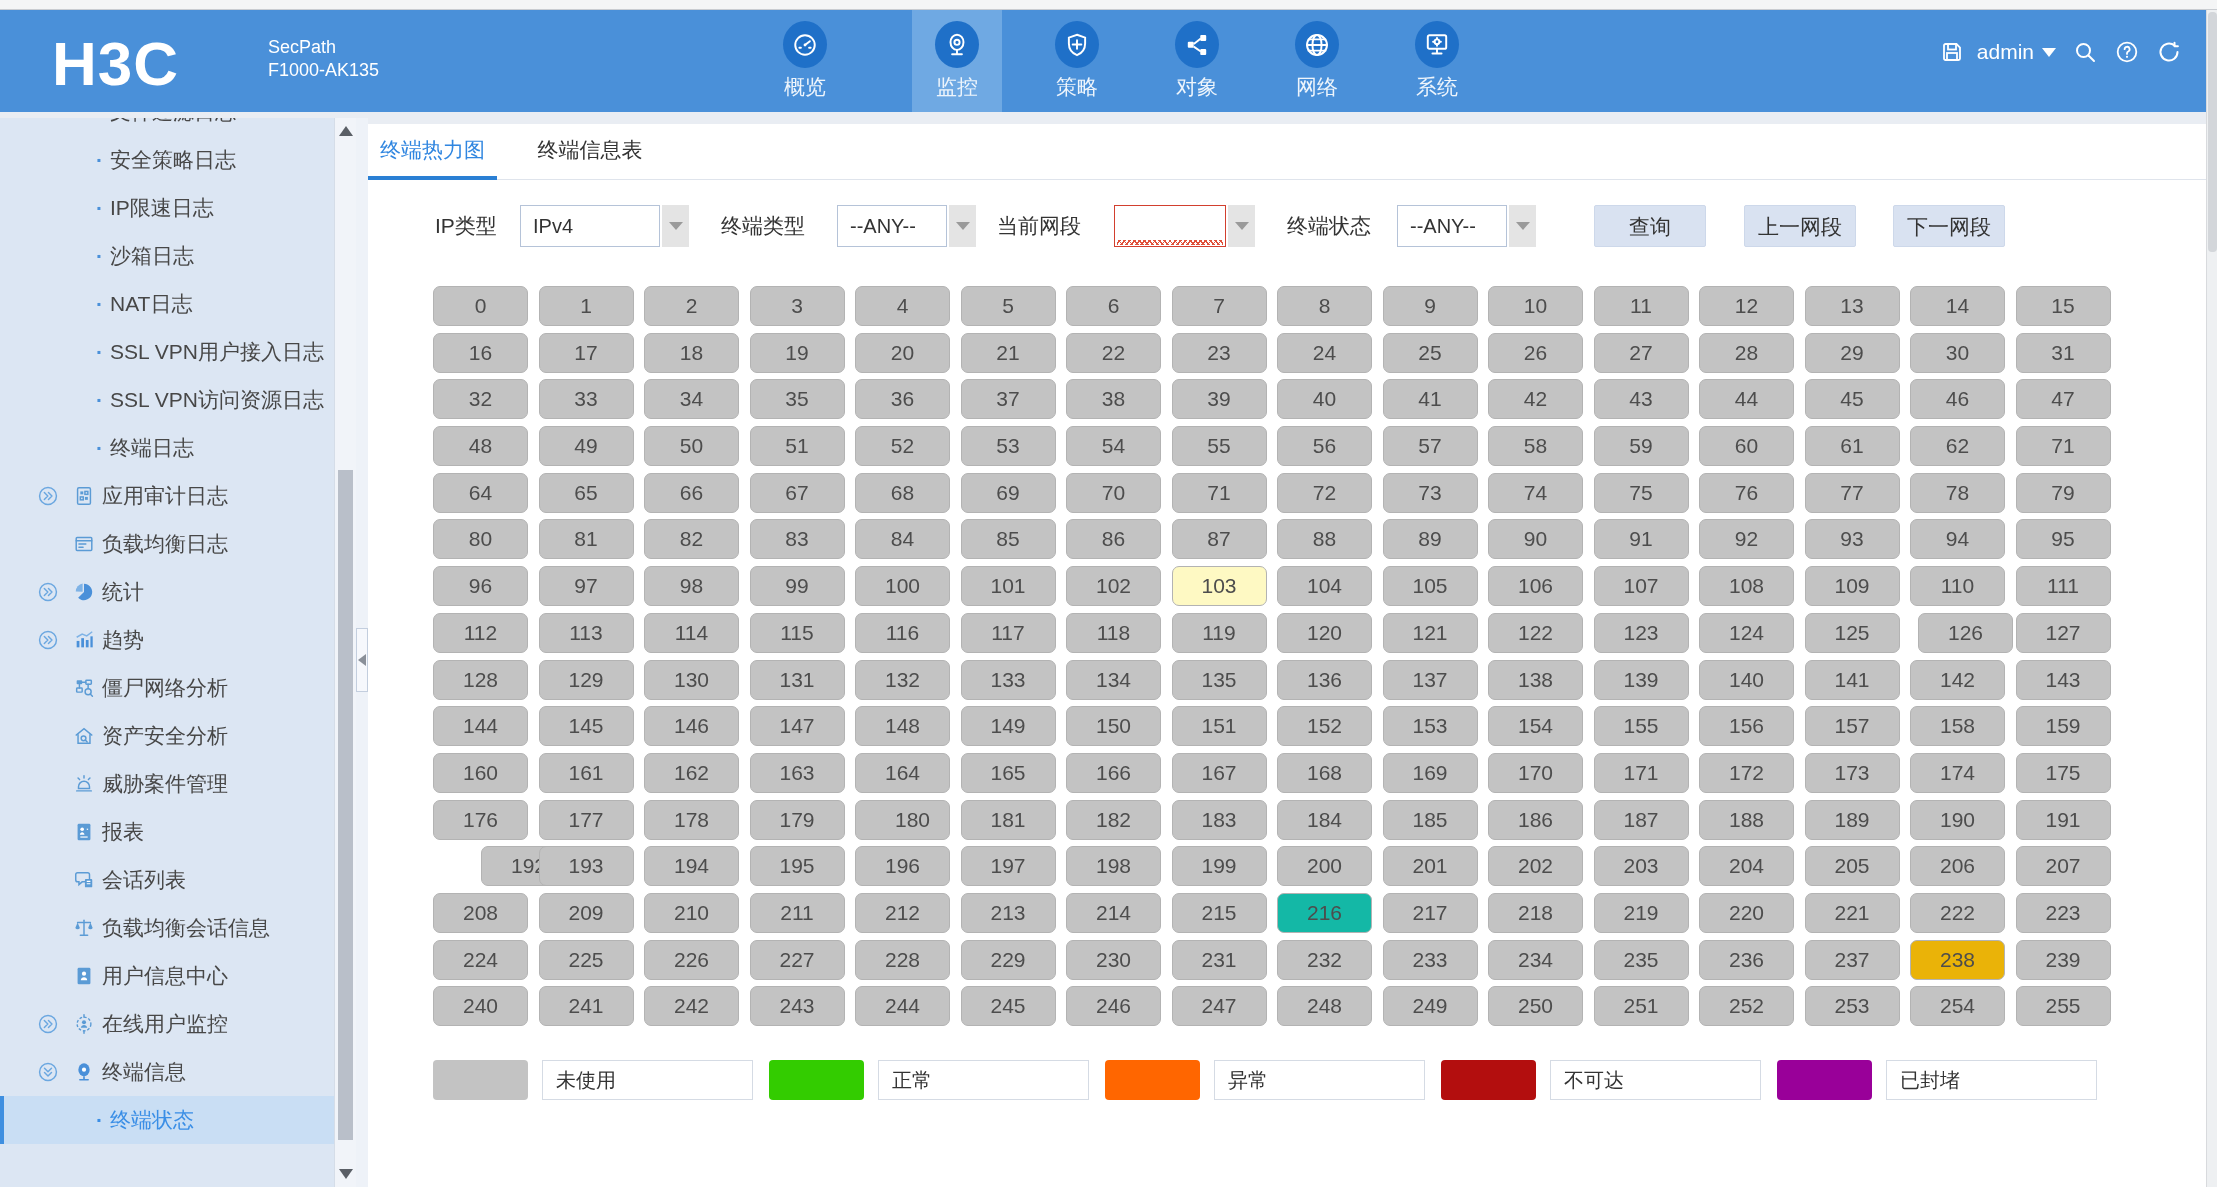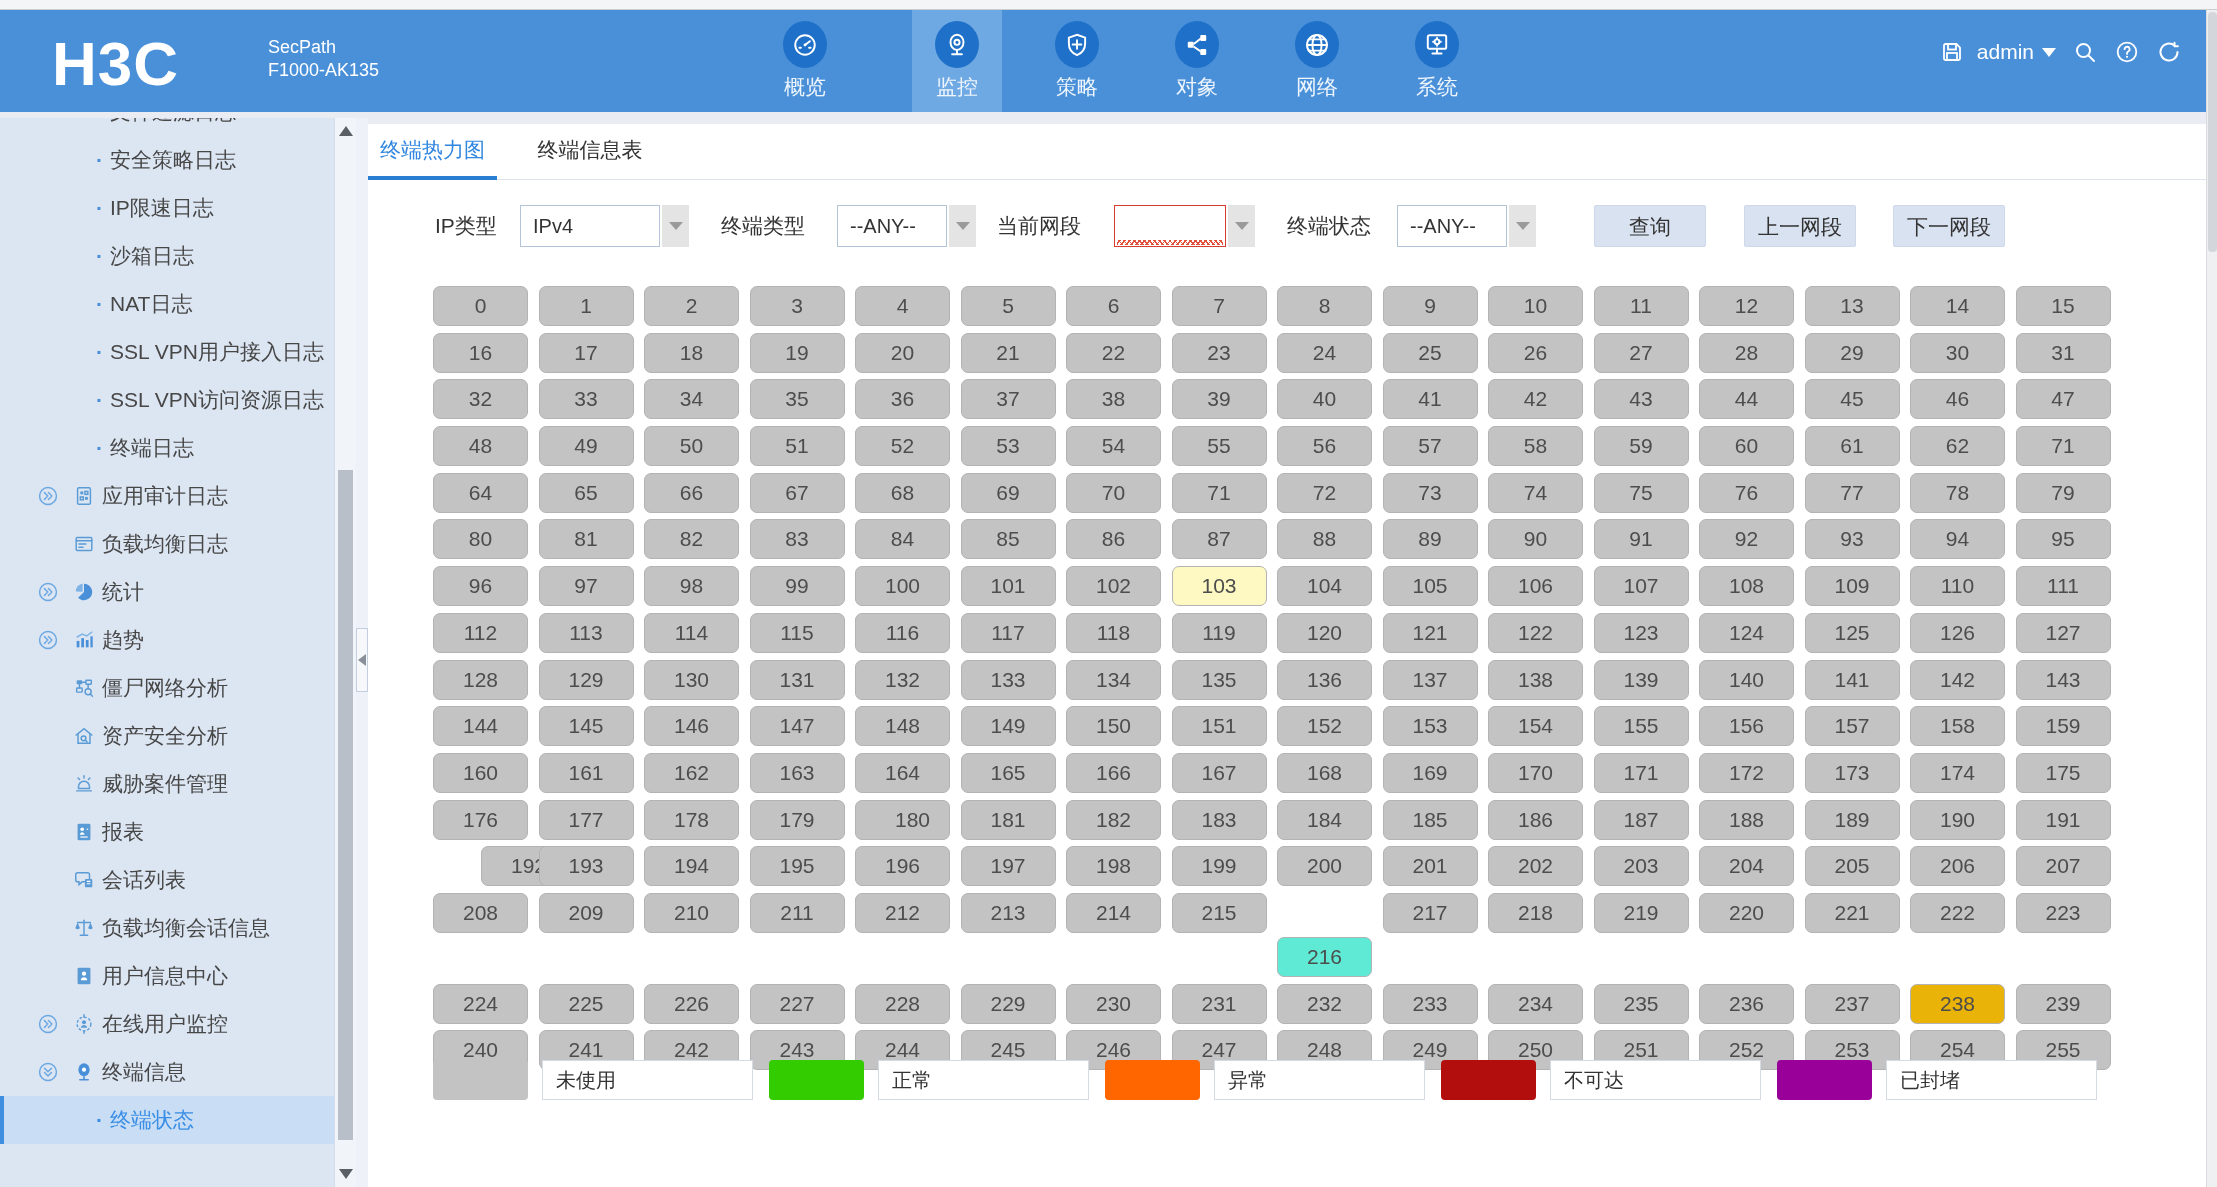--- a/index.html
+++ b/index.html
@@ -588,21 +588,21 @@
         <div class="cell" style="background: rgb(195, 195, 195);">116</div>
         <div class="cell" style="background: rgb(195, 195, 195);">117</div>
         <div class="cell" style="background: rgb(195, 195, 195);">118</div>
         <div class="cell" style="background: rgb(195, 195, 195);">119</div>
         <div class="cell" style="background: rgb(195, 195, 195);">120</div>
         <div class="cell" style="background: rgb(195, 195, 195);">121</div>
         <div class="cell" style="background: rgb(195, 195, 195);">122</div>
         <div class="cell" style="background: rgb(195, 195, 195);">123</div>
         <div class="cell" style="background: rgb(195, 195, 195);">124</div>
         <div class="cell" style="background: rgb(195, 195, 195);">125</div>
-        <div class="cell" style="background: rgb(195, 195, 195);">126</div>
+        <div class="cell" style="background: rgb(195, 195, 195); margin-left: 8px;">126</div>
         <div class="cell" style="background: rgb(195, 195, 195);">127</div>
         <div class="cell" style="background: rgb(195, 195, 195);">128</div>
         <div class="cell" style="background: rgb(195, 195, 195);">129</div>
         <div class="cell" style="background: rgb(195, 195, 195);">130</div>
         <div class="cell" style="background: rgb(195, 195, 195);">131</div>
         <div class="cell" style="background: rgb(195, 195, 195);">132</div>
         <div class="cell" style="background: rgb(195, 195, 195);">133</div>
         <div class="cell" style="background: rgb(195, 195, 195);">134</div>
         <div class="cell" style="background: rgb(195, 195, 195);">135</div>
         <div class="cell" style="background: rgb(195, 195, 195);">136</div>
@@ -678,21 +678,21 @@
         <div class="cell" style="background: rgb(195, 195, 195);">206</div>
         <div class="cell" style="background: rgb(195, 195, 195);">207</div>
         <div class="cell" style="background: rgb(195, 195, 195);">208</div>
         <div class="cell" style="background: rgb(195, 195, 195);">209</div>
         <div class="cell" style="background: rgb(195, 195, 195);">210</div>
         <div class="cell" style="background: rgb(195, 195, 195);">211</div>
         <div class="cell" style="background: rgb(195, 195, 195);">212</div>
         <div class="cell" style="background: rgb(195, 195, 195);">213</div>
         <div class="cell" style="background: rgb(195, 195, 195);">214</div>
         <div class="cell" style="background: rgb(195, 195, 195);">215</div>
-        <div class="cell" style="background: #5eead4; margin-top: 44px;">216</div>
+        <div class="cell" style="background: #14b8a6;">216</div>
         <div class="cell" style="background: rgb(195, 195, 195);">217</div>
         <div class="cell" style="background: rgb(195, 195, 195);">218</div>
         <div class="cell" style="background: rgb(195, 195, 195);">219</div>
         <div class="cell" style="background: rgb(195, 195, 195);">220</div>
         <div class="cell" style="background: rgb(195, 195, 195);">221</div>
         <div class="cell" style="background: rgb(195, 195, 195);">222</div>
         <div class="cell" style="background: rgb(195, 195, 195);">223</div>
         <div class="cell" style="background: rgb(195, 195, 195);">224</div>
         <div class="cell" style="background: rgb(195, 195, 195);">225</div>
         <div class="cell" style="background: rgb(195, 195, 195);">226</div>

